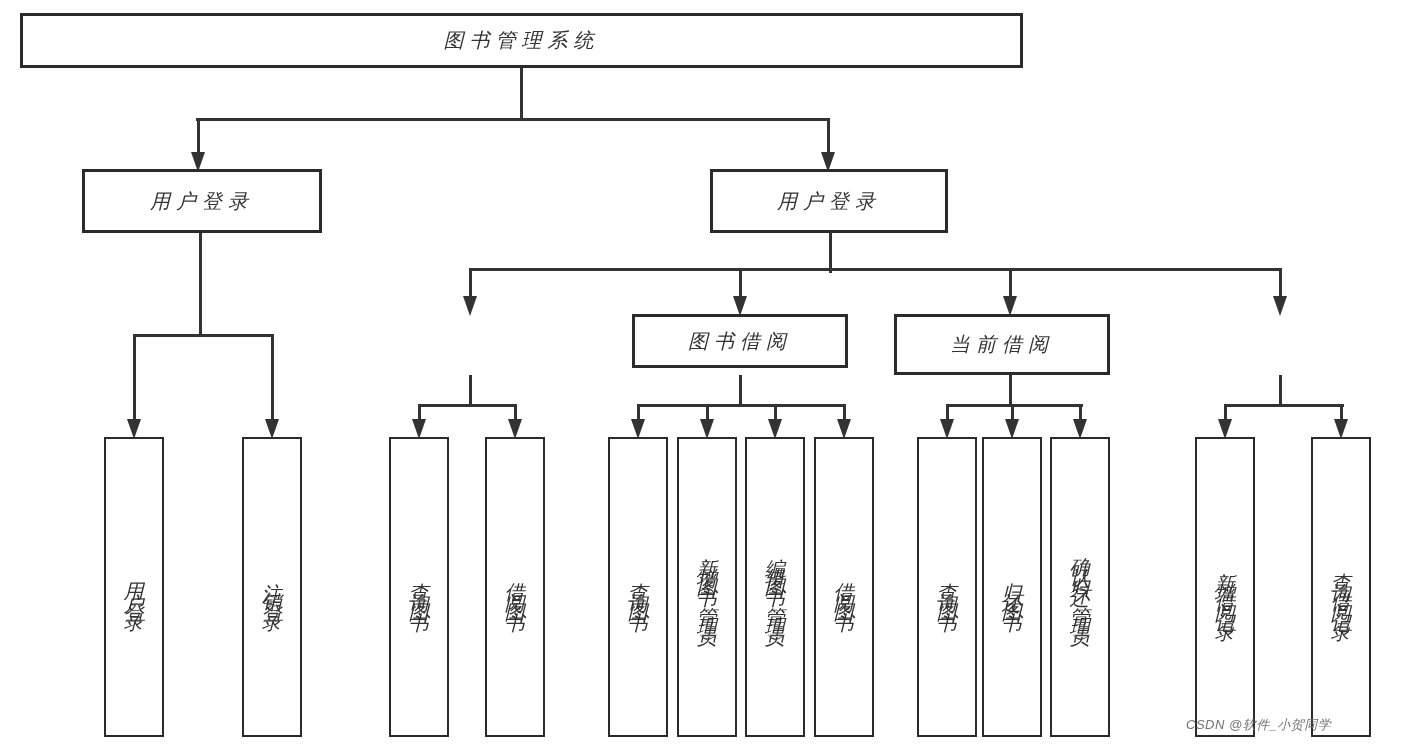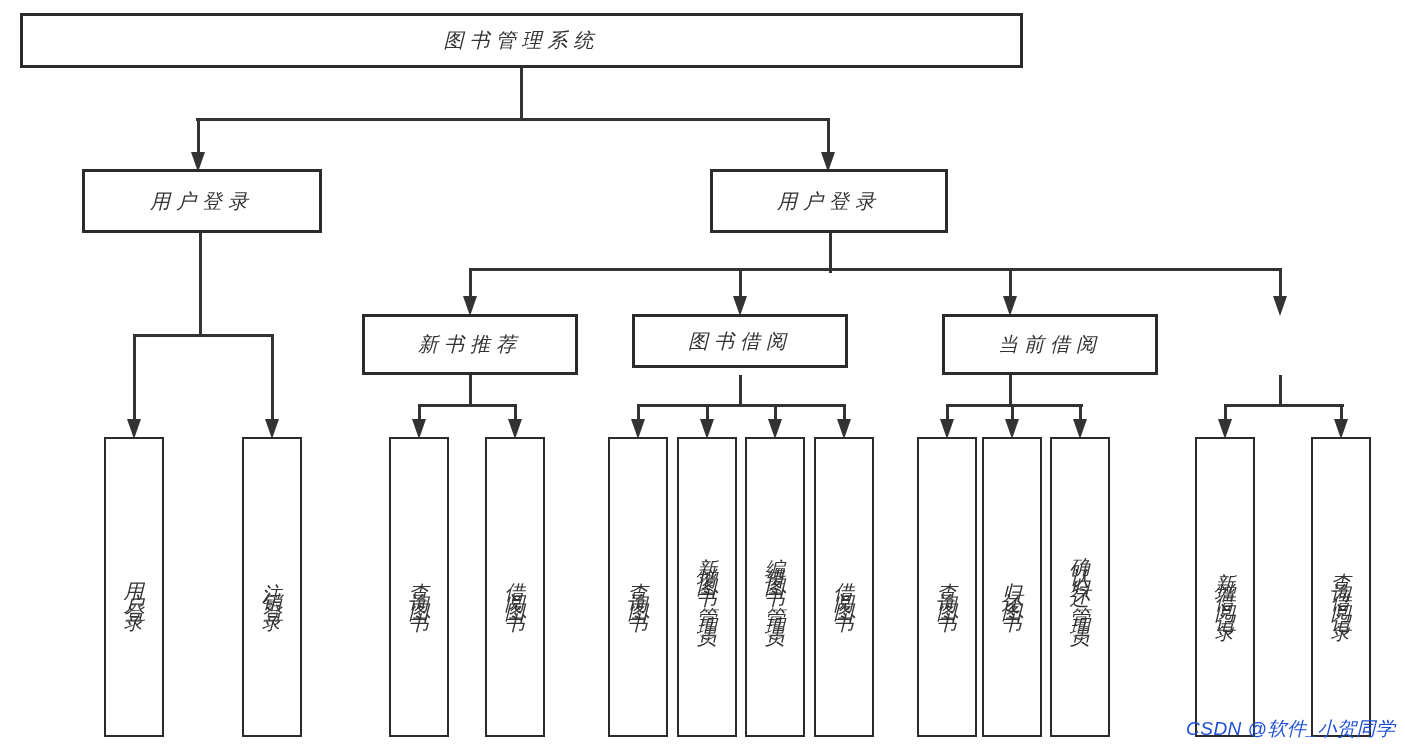--- a/index.html
+++ b/index.html
@@ -41,22 +41,22 @@
     position: absolute;
     width: 0; height: 0;
     border-left: 7px solid transparent;
     border-right: 7px solid transparent;
     border-top: 20px solid #333333;
   }
   .watermark {
     position: absolute;
     left: 1186px;
     top: 716px;
-    font-size: 19px;
-    color: #1d4ed8;
+    font-size: 13px;
+    color: #737373;
     letter-spacing: 0.5px;
     z-index: 5;
     white-space: nowrap;
   }
 </style>
 </head>
 <body>
 
 <div class="canvas">
 
@@ -117,23 +117,22 @@
   <div class="vl" style="left:1223.5px; top:404px; height:20px;"></div>
   <div class="vl" style="left:1339.5px; top:404px; height:20px;"></div>
   <div class="ar" style="left:1218px; top:419px;"></div>
   <div class="ar" style="left:1334px; top:419px;"></div>
 
   <div class="box" style="left:20px; top:13px; width:1003px; height:55px;">图书管理系统</div>
 
   <div class="box" style="left:82px; top:169px; width:240px; height:64px;">用户登录</div>
   <div class="box" style="left:710px; top:169px; width:238px; height:64px;">用户登录</div>
 
-  <div class="box" style="left:362px; top:314px; width:216px; height:61px;">新书推荐</div>
   <div class="box" style="left:632px; top:314px; width:216px; height:54px;">图书借阅</div>
-  <div class="box" style="left:942px; top:314px; width:216px; height:61px;">当前借阅</div>
+  <div class="box" style="left:894px; top:314px; width:216px; height:61px;">当前借阅</div>
 
   <div class="box vbox" style="left:104px; top:437px; width:60px; height:300px;">用户登录</div>
   <div class="box vbox" style="left:242px; top:437px; width:60px; height:300px;">注销登录</div>
 
   <div class="box vbox" style="left:389px; top:437px; width:60px; height:300px;">查询图书</div>
   <div class="box vbox" style="left:485px; top:437px; width:60px; height:300px;">借阅图书</div>
 
   <div class="box vbox" style="left:608px; top:437px; width:60px; height:300px;">查询图书</div>
   <div class="box vbox" style="left:677px; top:437px; width:60px; height:300px;">新增图书（管理员）</div>
   <div class="box vbox" style="left:745px; top:437px; width:60px; height:300px;">编辑图书（管理员）</div>

